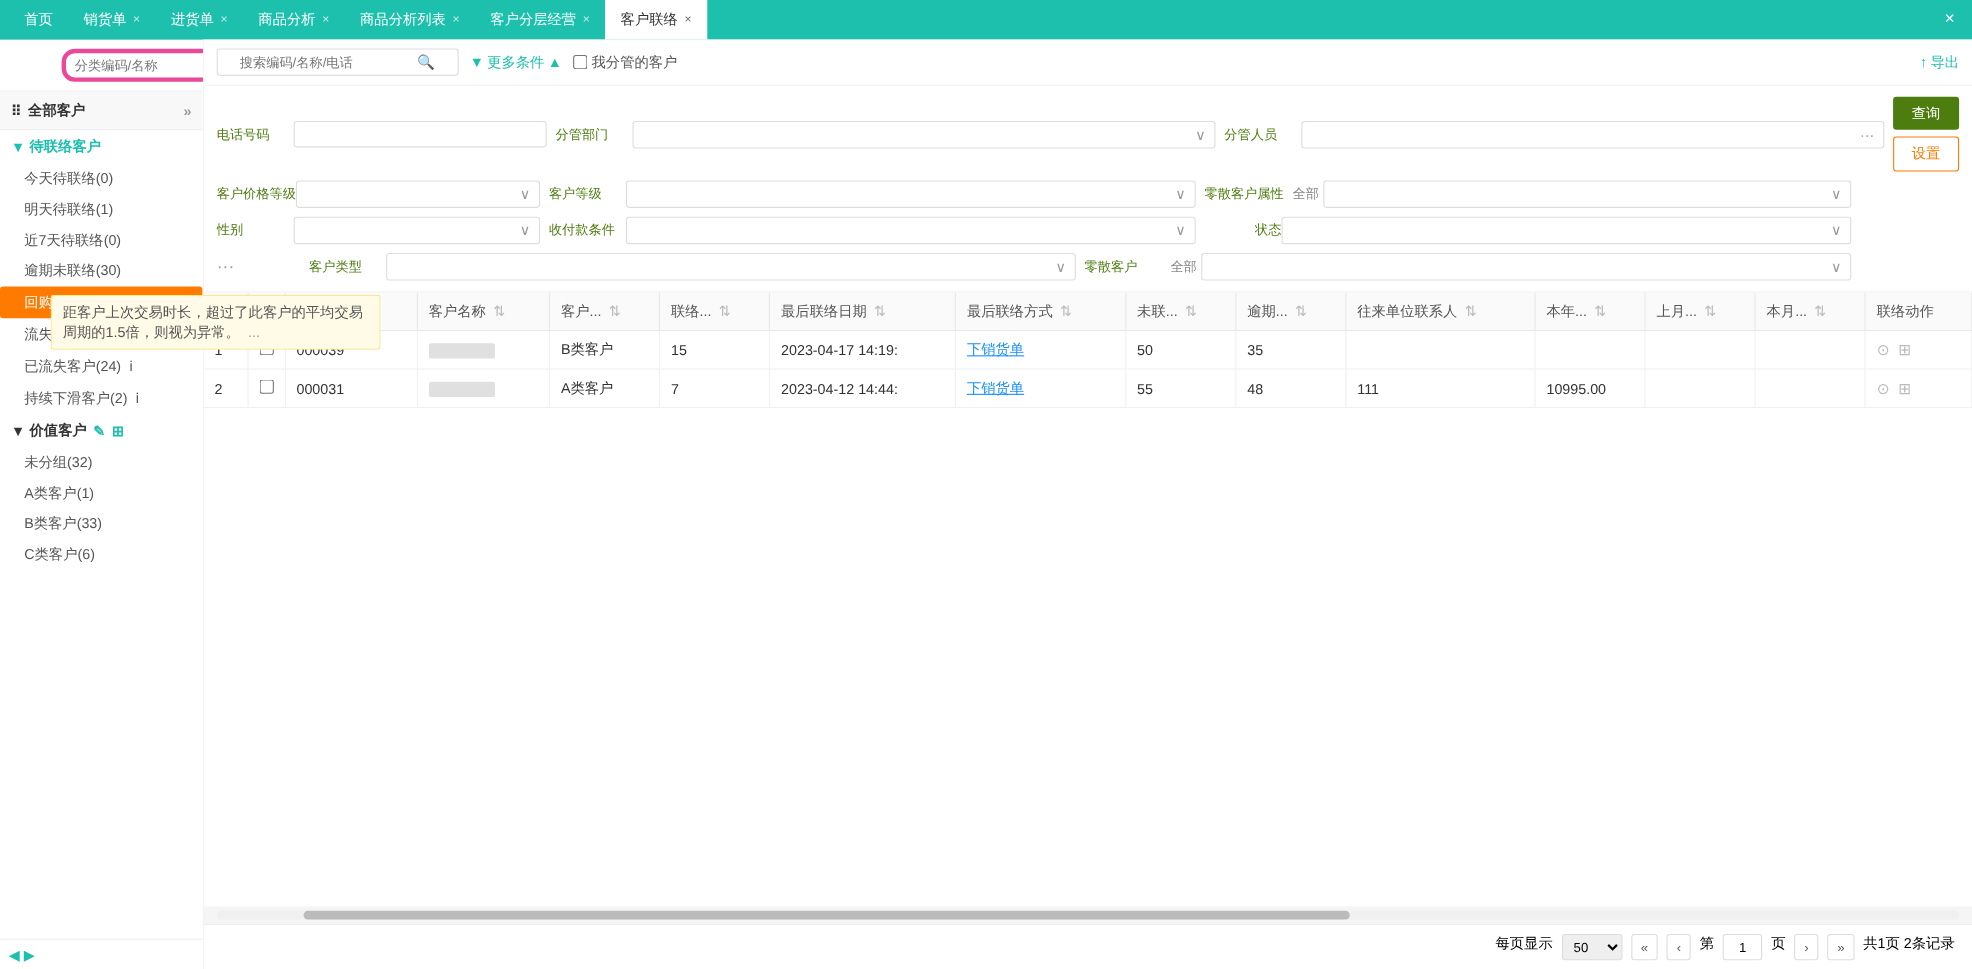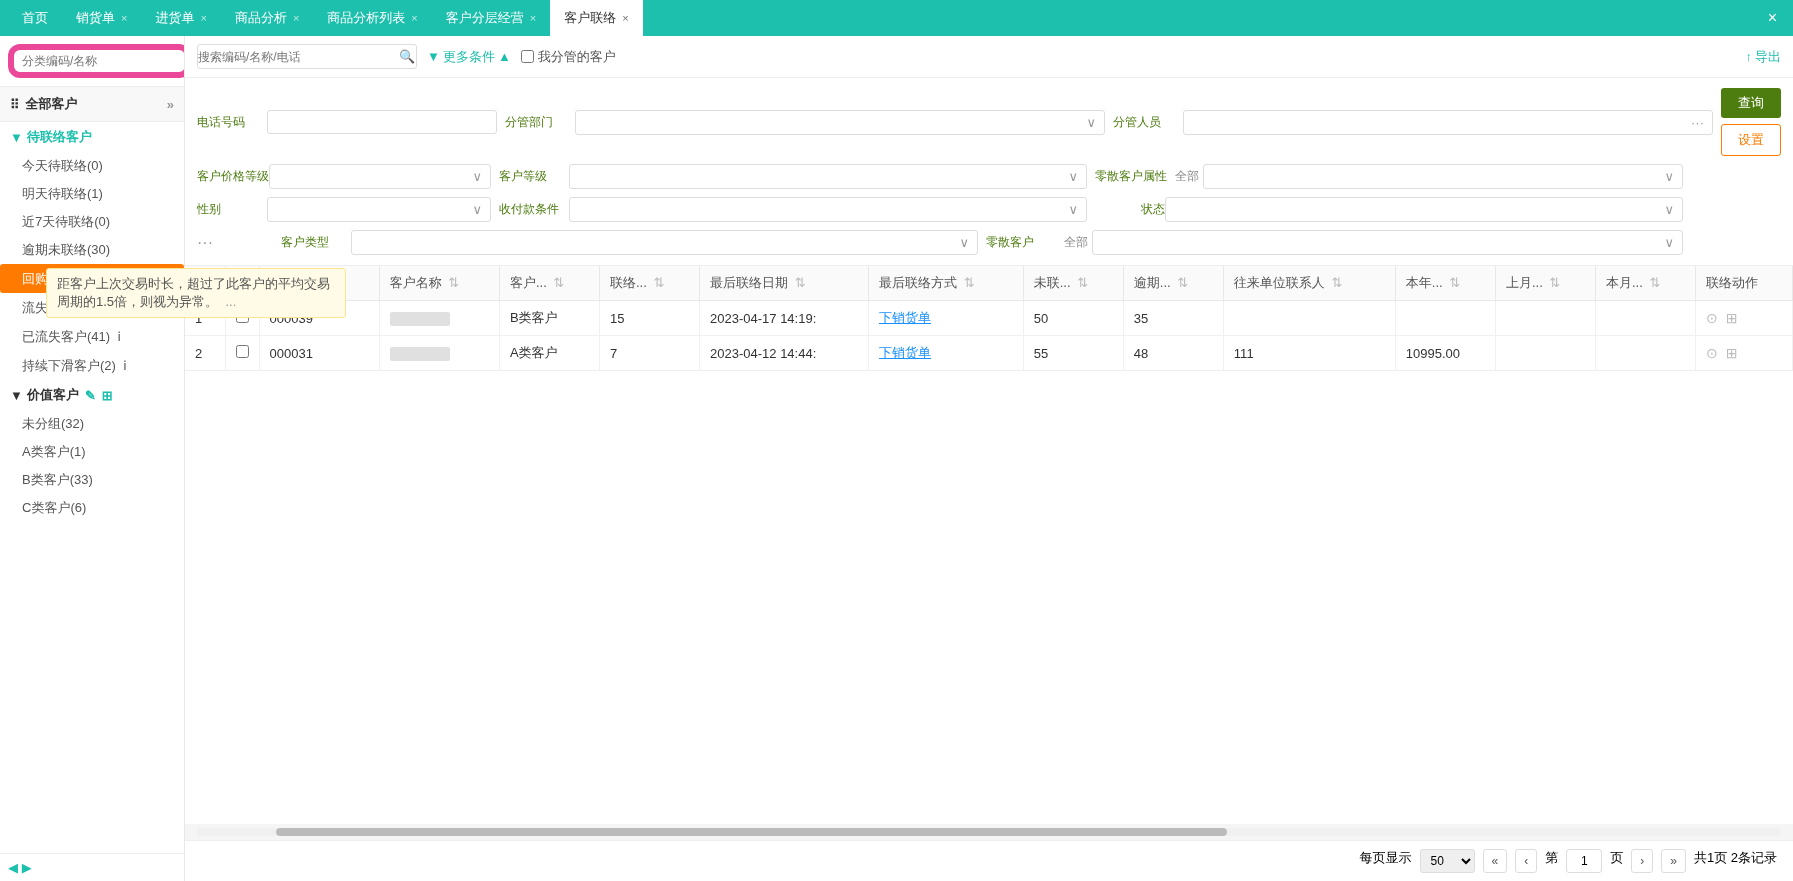--- a/index.html
+++ b/index.html
@@ -58,25 +58,26 @@
       flex-shrink: 0;
     }
     .sidebar-search {
       padding: 8px;
       display: flex;
       align-items: center;
       border-bottom: 1px solid #eee;
     }
     .sidebar-search input {
       flex: 1;
-      border: 6px solid #ec4899;
+      border: 4px solid #ec4899;
       border-radius: 12px;
       padding: 4px 8px;
       font-size: 12px;
       outline: none;
+      margin-left: 48px;
     }
     .sidebar-section-header {
       display: flex;
       align-items: center;
       padding: 8px 10px;
       font-weight: bold;
       color: #333;
       background: #f8f8f8;
       border-bottom: 1px solid #eee;
     }
@@ -148,21 +149,21 @@
       display: flex;
       align-items: center;
       gap: 10px;
       border-bottom: 1px solid #eee;
     }
     .filter-search {
       display: flex;
       align-items: center;
       border: 1px solid #ddd;
       border-radius: 3px;
-      padding: 4px 0;
+      padding: 4px 20px;
       min-width: 220px;
     }
     .filter-search input {
       border: none;
       outline: none;
       font-size: 12px;
       flex: 1;
     }
     .filter-search .s-icon { color: #1dbfad; margin-left: 4px; }
     .filter-more {
@@ -440,21 +441,21 @@
     <div class="sidebar-item active">
       <span>回购异常客户(2)</span>
       <span style="margin-left:4px;">ℹ</span>
     </div>
 
     <div class="sidebar-item">
       <span>流失预警客户(3)</span>
       <span style="margin-left:4px;">ℹ</span>
     </div>
     <div class="sidebar-item">
-      <span>已流失客户(41)</span>
+      <span>已流失客户(24)</span>
       <span style="margin-left:4px;">ℹ</span>
     </div>
     <div class="sidebar-item">
       <span>持续下滑客户(2)</span>
       <span style="margin-left:4px;">ℹ</span>
     </div>
 
     <div class="sidebar-group-2">
       <span class="arrow">▼</span>
       <span style="margin-left:4px;">价值客户</span>

